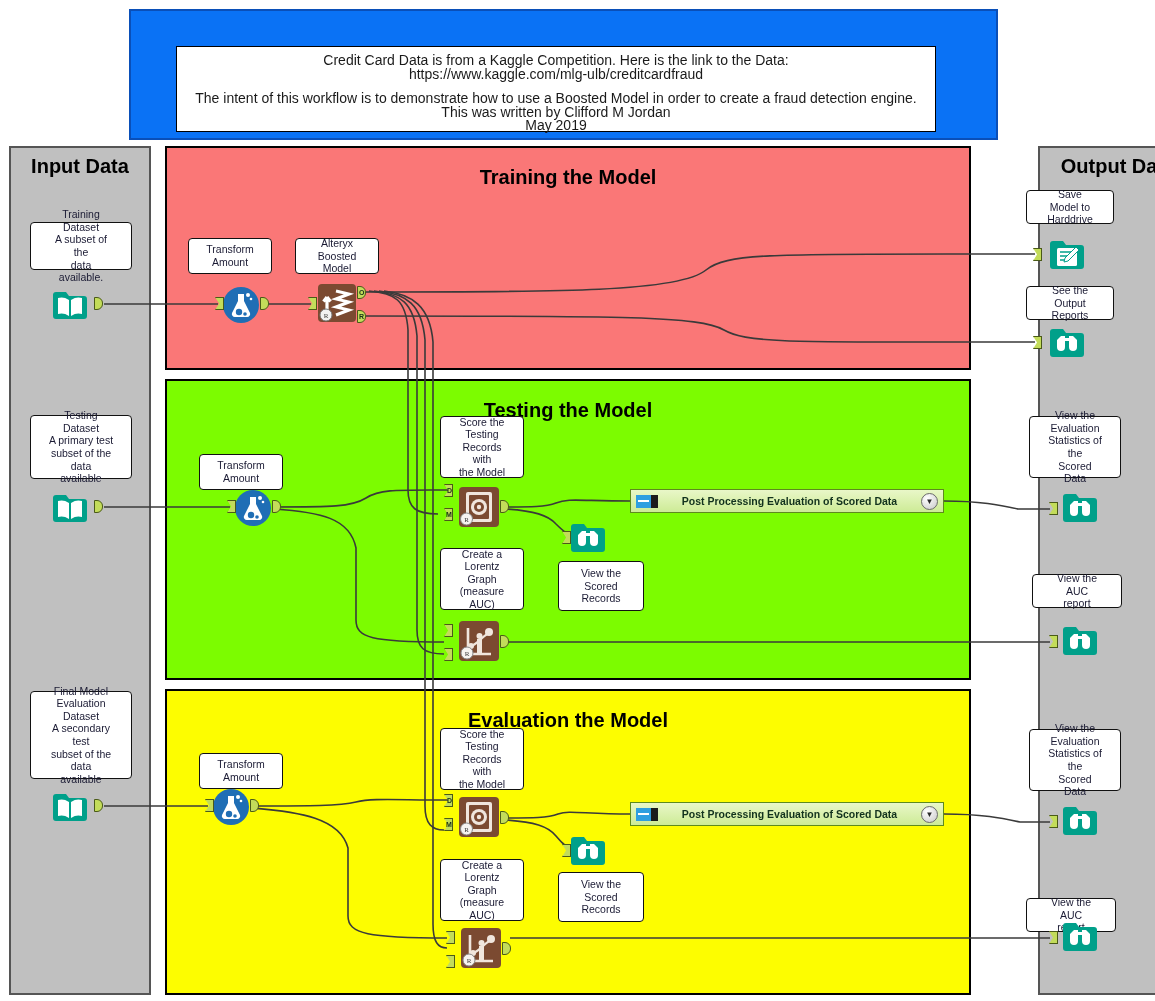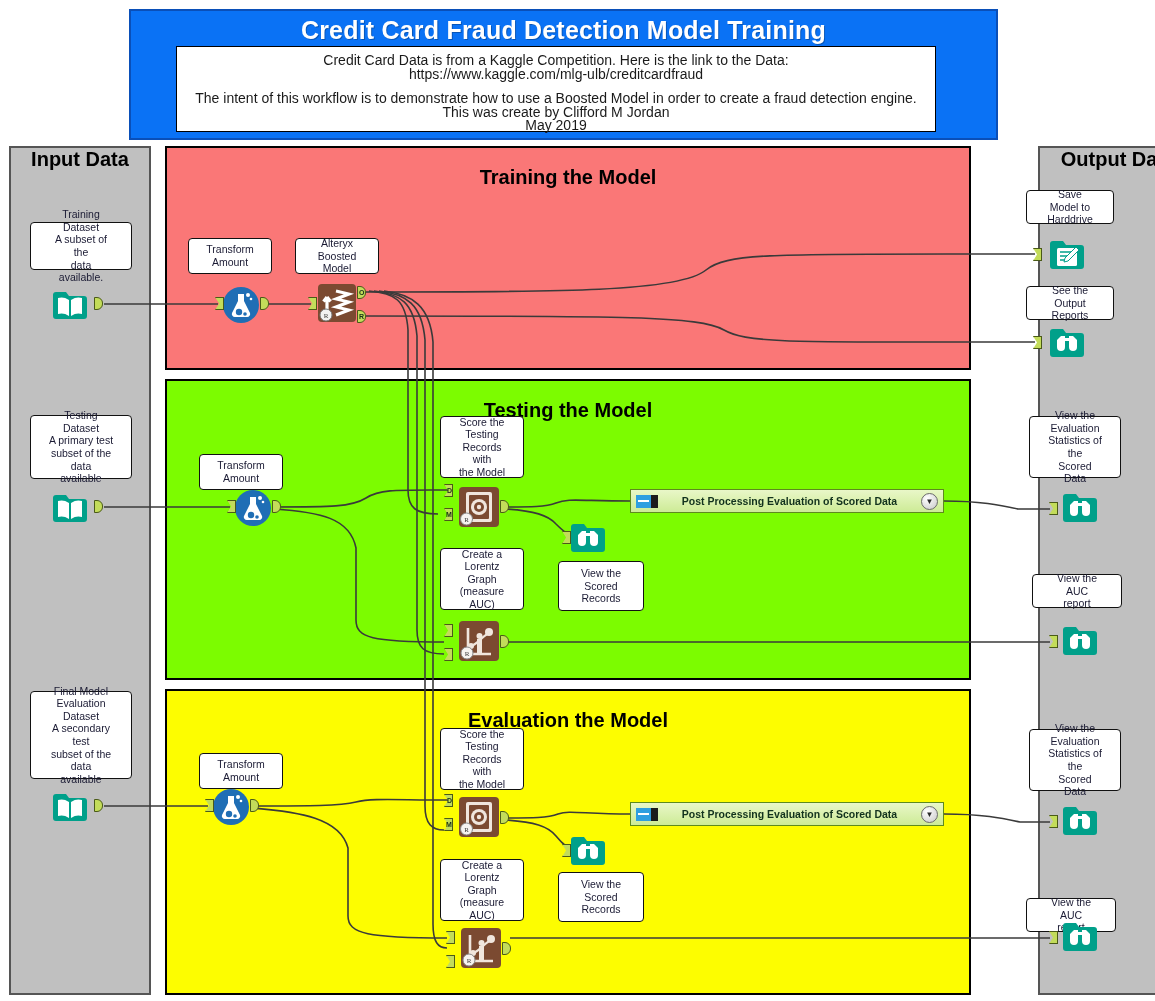--- a/index.html
+++ b/index.html
@@ -52,20 +52,21 @@
     background: #c0c0c0;
     border: 2px solid #555555;
   }
   #input-panel  { left: 9px;   top: 146px; width: 142px; height: 849px; }
   #output-panel { left: 1038px; top: 146px; width: 160px; height: 849px; }
   .col-title {
     text-align: center;
     font-size: 20px;
     font-weight: bold;
     color: #000000;
+    margin-top: 7px;
   }
 
   
   .section {
     position: absolute;
     border: 2px solid #000000;
   }
   #sec-training   { left: 165px; top: 146px; width: 806px; height: 224px; }
   #sec-testing    { left: 165px; top: 379px; width: 806px; height: 301px; }
   #sec-evaluating { left: 165px; top: 689px; width: 806px; height: 306px; }
@@ -170,27 +171,26 @@
   
   #wires { position: absolute; left: 0; top: 0; width: 1155px; height: 1001px; z-index: 2; pointer-events: none; }
   #wires path { fill: none; stroke: #3a3a3a; stroke-width: 1.6px; }
 </style>
 </head>
 <body>
 
 <div id="canvas">
 
   <div id="title-banner">
-    <div id="title-heading">Credit Card Fraud Detection Model Training</div>
     <div id="title-desc-box">
       <div class="line">Credit Card Data is from a Kaggle Competition. Here is the link to the Data:</div>
       <div class="line">https://www.kaggle.com/mlg-ulb/creditcardfraud</div>
       <div class="spacer"></div>
       <div class="line">The intent of this workflow is to demonstrate how to use a Boosted Model in order to create a fraud detection engine.</div>
-      <div class="line">This was create by Clifford M Jordan</div>
+      <div class="line">This was written by Clifford M Jordan</div>
       <div class="line">May 2019</div>
     </div>
   </div>
 
   <div class="col-panel" id="input-panel">
     <div class="col-title">Input Data</div>
   </div>
   <div class="col-panel" id="output-panel">
     <div class="col-title">Output Data</div>
   </div>

